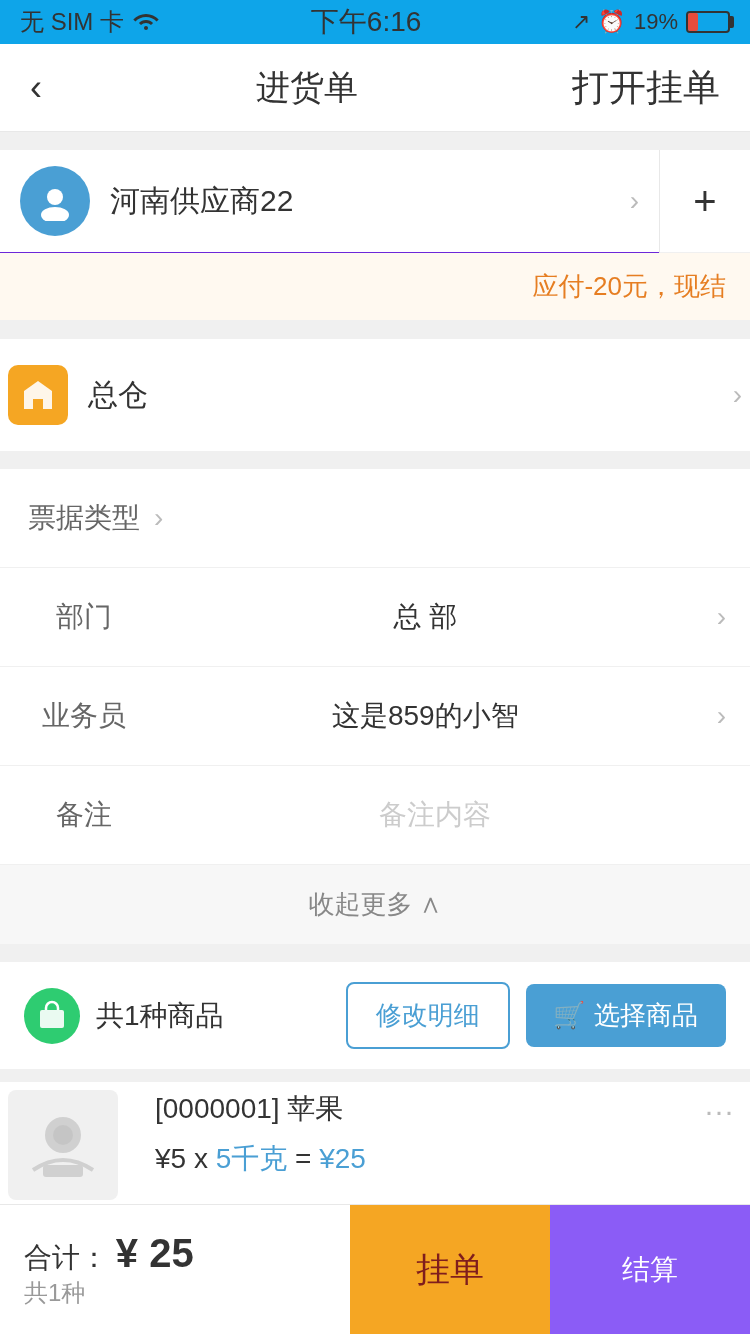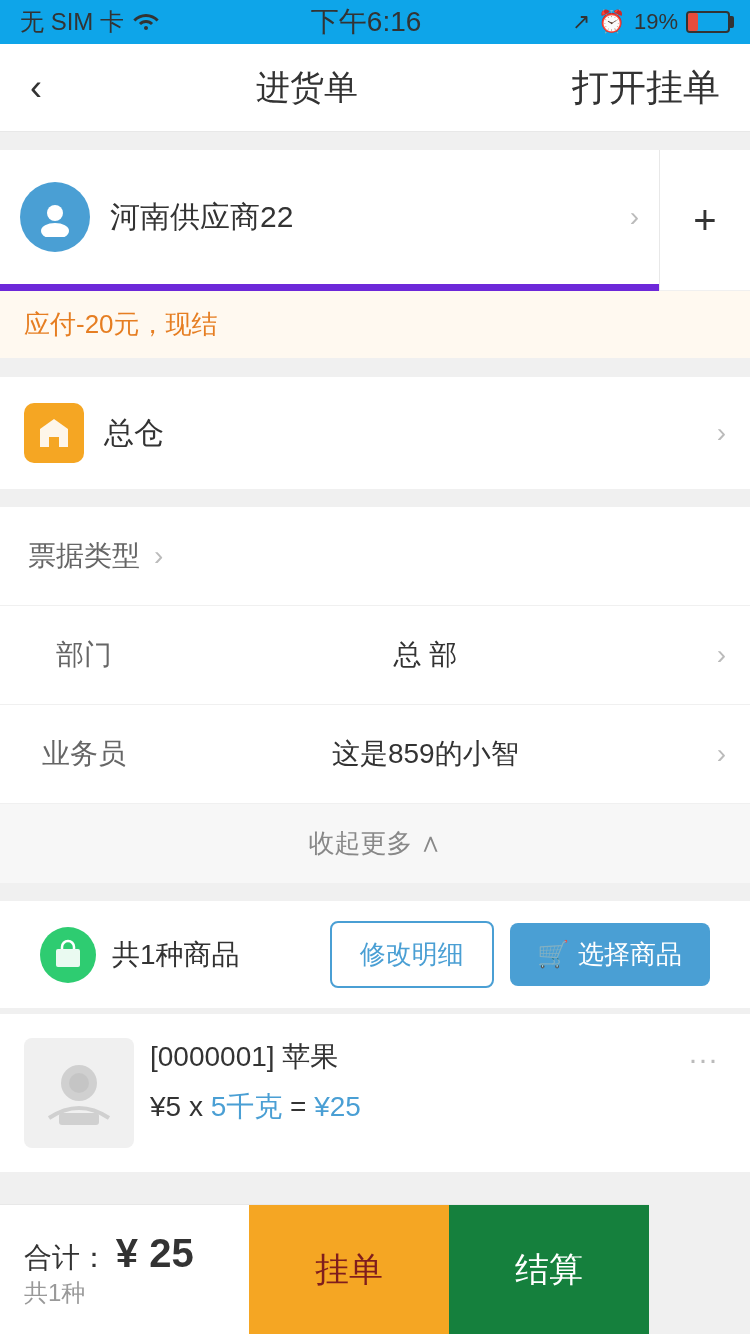--- a/index.html
+++ b/index.html
@@ -59,22 +59,22 @@
     
     .supplier-section {
       background: #fff;
       display: flex;
       align-items: stretch;
     }
     .supplier-main {
       flex: 1;
       display: flex;
       align-items: center;
-      padding: 32px 20px;
-      border-bottom: 7px solid #6d28d9;
+      padding: 16px 20px;
+      border-bottom: 1px solid #6d28d9;
     }
     .supplier-avatar {
       width: 70px; height: 70px; border-radius: 50%; background: #4a9fd4;
       display: flex; align-items: center; justify-content: center;
       font-size: 34px; color: white; margin-right: 20px; flex-shrink: 0;
     }
     .supplier-name { font-size: 30px; color: #333; flex: 1; }
     .chevron-right { font-size: 28px; color: #bbb; margin-left: 10px; }
     .supplier-divider { width: 1px; background: #e8e8e8; }
     .supplier-add {
@@ -82,28 +82,29 @@
       font-size: 40px; color: #333; cursor: pointer; border-bottom: 1px solid #f0f0f0;
     }
 
     
     .notice-bar {
       background: #fff9f0;
       padding: 16px 24px;
       font-size: 26px;
       color: #e67e22;
       border-bottom: 1px solid #f0f0f0;
+      text-align: right;
     }
 
     
     .warehouse-section {
       background: #fff;
       display: flex;
       align-items: center;
-      padding: 26px 24px;
+      padding: 26px 8px;
     }
     .warehouse-icon {
       width: 60px; height: 60px; border-radius: 10px; background: #f5a623;
       display: flex; align-items: center; justify-content: center;
       font-size: 32px; color: white; margin-right: 20px; flex-shrink: 0;
     }
     .warehouse-name { font-size: 30px; color: #333; flex: 1; }
 
     
     .form-section { background: #fff; text-align: center; }
@@ -125,21 +126,21 @@
       font-size: 26px;
       color: #888;
       cursor: pointer;
     }
 
     
     .product-header {
       background: #fff;
       display: flex;
       align-items: center;
-      padding: 20px 40px;
+      padding: 20px 24px;
       gap: 16px;
     }
     .product-icon {
       width: 56px; height: 56px; border-radius: 50%; background: #2ecc71;
       display: flex; align-items: center; justify-content: center;
       font-size: 28px; color: white; flex-shrink: 0;
     }
     .product-count { font-size: 28px; color: #333; flex: 1; }
     .btn-outline {
       padding: 14px 28px; border: 2px solid #4a9fd4; border-radius: 8px;
@@ -147,25 +148,25 @@
     }
     .btn-primary {
       padding: 14px 28px; border-radius: 8px;
       font-size: 26px; color: #fff; background: #4a9fd4; cursor: pointer;
       display: flex; align-items: center; gap: 8px; border: none;
     }
 
     
     .product-card {
       background: #fff;
-      margin-top: 6px;
-      padding: 24px;
+      margin-top: 13px;
+      padding: 8px;
       display: flex;
       align-items: flex-start;
-      gap: 16px;
+      gap: 37px;
     }
     .product-thumb {
       width: 110px; height: 110px; background: #f0f0f0; border-radius: 8px;
       display: flex; align-items: center; justify-content: center;
       flex-shrink: 0; overflow: hidden;
     }
     .product-thumb-inner {
       width: 80px; height: 80px; opacity: 0.3;
     }
     .product-info { flex: 1; }
@@ -174,41 +175,41 @@
     .price-blue { color: #4a9fd4; }
     .product-more {
       font-size: 30px; color: #bbb; cursor: pointer;
       padding: 4px 8px;
     }
 
     
     .bottom-spacer { height: 130px; }
     .bottom-bar {
       position: fixed;
-      bottom: 0; left: 0; width: 649px; height: 130px;
+      bottom: 0; left: 0; width: 750px; height: 130px;
       display: flex;
       background: #fff;
       border-top: 1px solid #e8e8e8;
     }
     .total-section {
       flex: 1;
       display: flex;
       flex-direction: column;
       justify-content: center;
       padding: 0 24px;
     }
     .total-amount { font-size: 40px; font-weight: bold; color: #333; display: inline; }
     .total-count { font-size: 24px; color: #999; }
     .btn-hold {
       width: 200px; background: #f5a623; display: flex; align-items: center; justify-content: center;
       font-size: 34px; color: #7f1d1d; cursor: pointer;
     }
     .btn-checkout {
-      width: 200px; background: #15803d; display: flex; align-items: center; justify-content: center;
-      font-size: 34px; color: #fff; cursor: pointer;
+      width: 200px; background: #8b5cf6; display: flex; align-items: center; justify-content: center;
+      font-size: 28px; color: #fff; cursor: pointer;
     }
   </style>
 </head>
 <body>
 
 <div class="status-bar">
   <div class="status-left">
     <span>无 SIM 卡</span>
     <span>
       <svg width="28" height="22" viewBox="0 0 28 22" fill="none">
@@ -277,20 +278,24 @@
   <div class="form-row">
     <span class="form-label">部门</span>
     <span class="form-value">总 部</span>
     <span class="chevron-right">›</span>
   </div>
   <div class="form-row">
     <span class="form-label">业务员</span>
     <span class="form-value">这是859的小智</span>
     <span class="chevron-right">›</span>
   </div>
+  <div class="form-row">
+    <span class="form-label">备注</span>
+    <span class="form-placeholder">备注内容</span>
+  </div>
 </div>
 
 <div class="collapse-bar">收起更多 ∧</div>
 
 <div class="section-gap"></div>
 
 <div class="product-header">
   <div class="product-icon">
     <svg width="32" height="32" viewBox="0 0 32 32" fill="none">
       <rect x="4" y="10" width="24" height="18" rx="2" fill="white" opacity="0.9"></rect>

